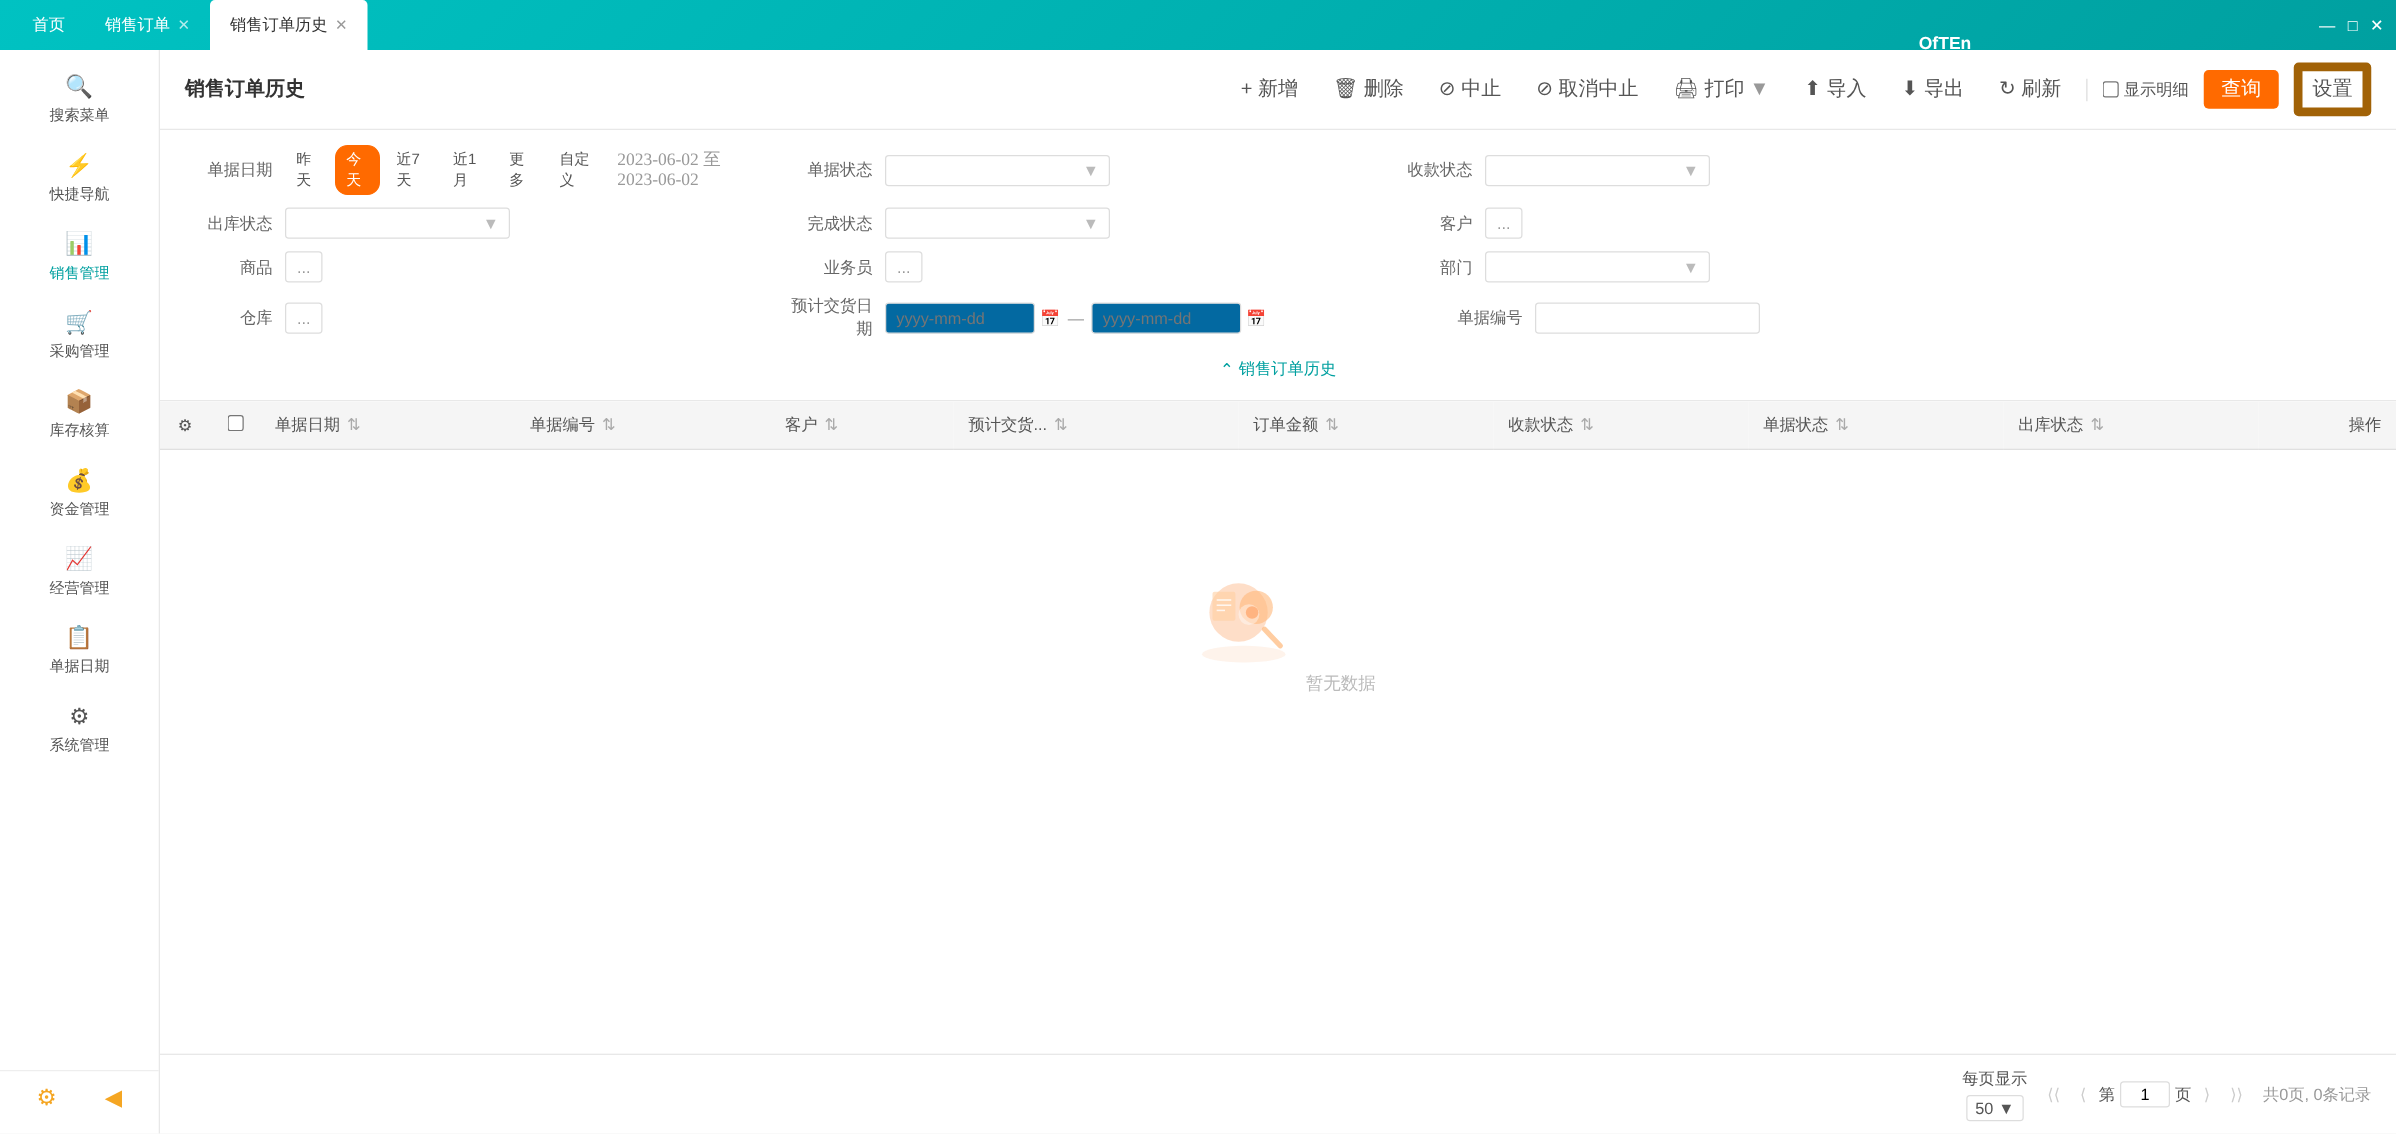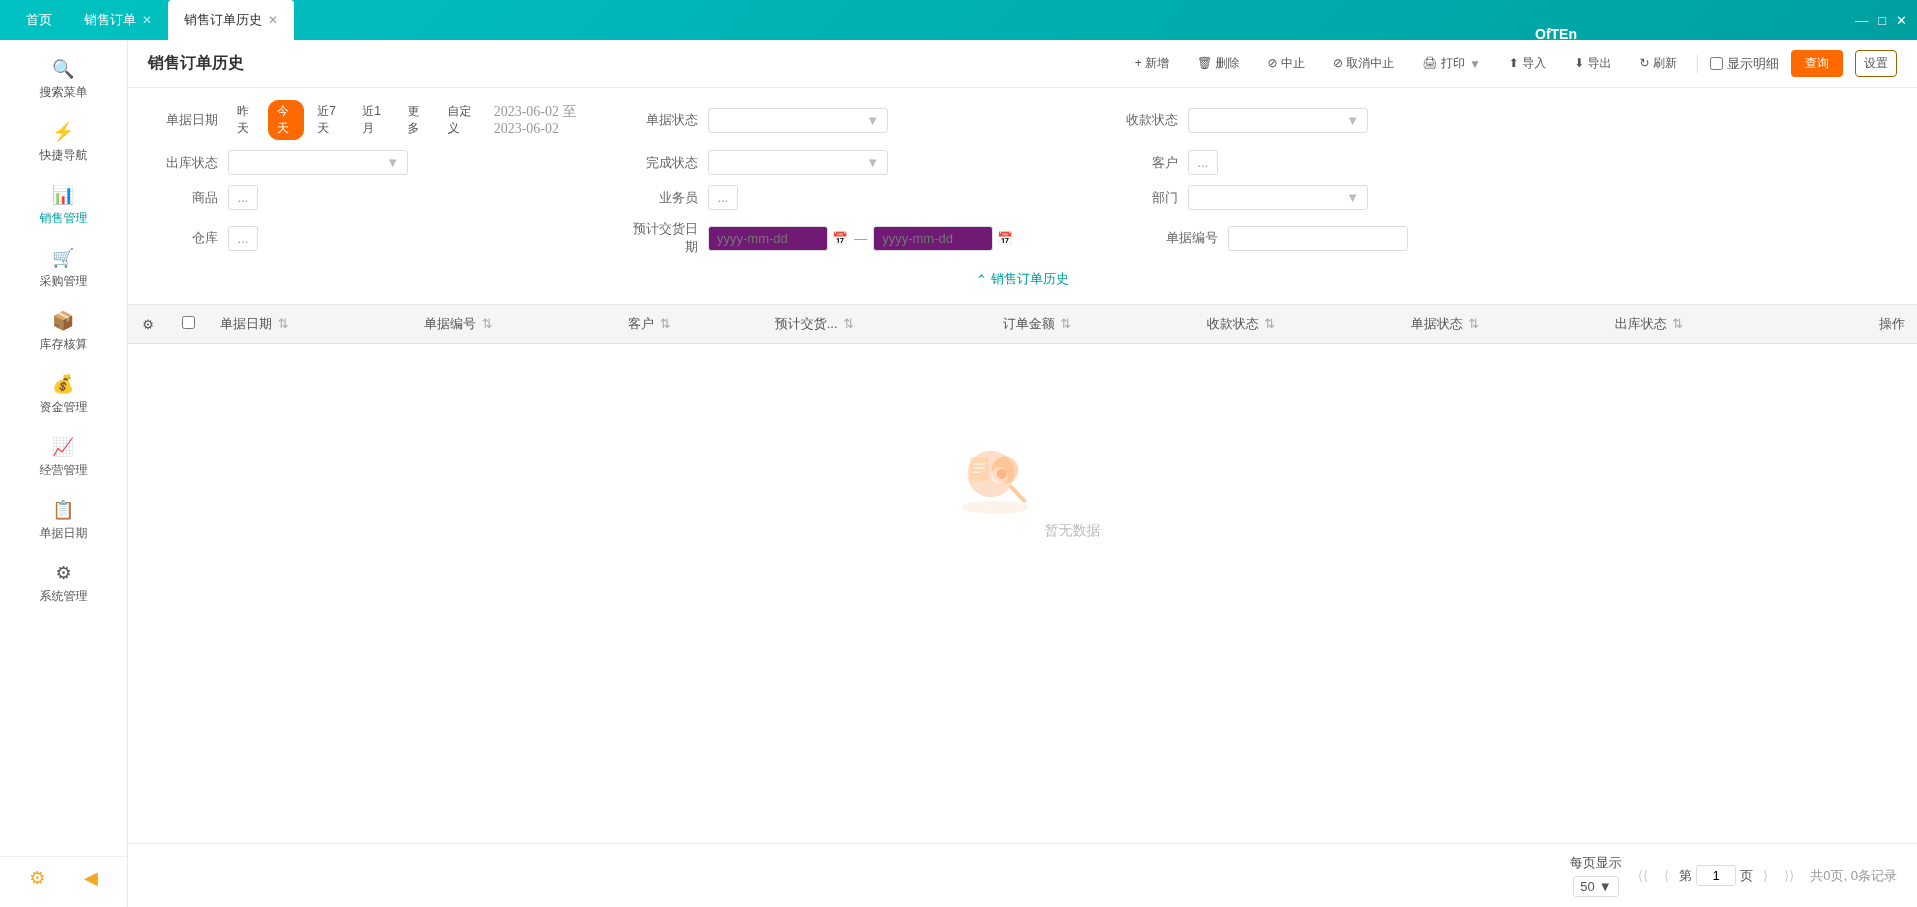--- a/index.html
+++ b/index.html
@@ -126,21 +126,21 @@
       display: flex;
       align-items: center;
       gap: 12px;
     }
     .toolbar-btn {
       display: flex;
       align-items: center;
       gap: 4px;
       cursor: pointer;
       color: #555;
-      font-size: 12px;
+      font-size: 16px;
       padding: 4px 8px;
       border-radius: 3px;
     }
     .toolbar-btn.primary {
       background: #ff6a00;
       color: white;
       border-radius: 4px;
       padding: 5px 14px;
     }
     .toolbar-divider { width: 1px; height: 18px; background: #ddd; }
@@ -232,21 +232,21 @@
       min-width: 30px;
       text-align: center;
     }
     .date-input {
       border: 1px solid #ddd;
       border-radius: 3px;
       padding: 4px 8px;
       font-size: 13px;
       color: #bbb;
       width: 120px;
-      background: #701a75;
+      background: #0369a1;
     }
     .date-separator { margin: 0 6px; color: #999; }
     .calendar-icon { color: #ccc; margin-left: 4px; cursor: pointer; }
     .text-input {
       border: 1px solid #ddd;
       border-radius: 3px;
       padding: 4px 8px;
       font-size: 13px;
       width: 180px;
       color: #333;
@@ -460,21 +460,21 @@
           <span>↻ 刷新</span>
         </div>
         <div class="toolbar-divider"></div>
         <label class="display-cols-check">
           <input type="checkbox" style="">
           <span>显示明细</span>
         </label>
         <div class="toolbar-btn primary">
           <span>查询</span>
         </div>
-        <div class="toolbar-btn" style="border:1px solid #a16207;border-radius:4px;">
+        <div class="toolbar-btn" style="border:7px solid #a16207;border-radius:4px;">
           <span>设置</span>
         </div>
       </div>
     </div>
 
     <div class="filter-area">
 
       <div class="filter-row">
         <span class="filter-label">单据日期</span>
         <div class="filter-control">

